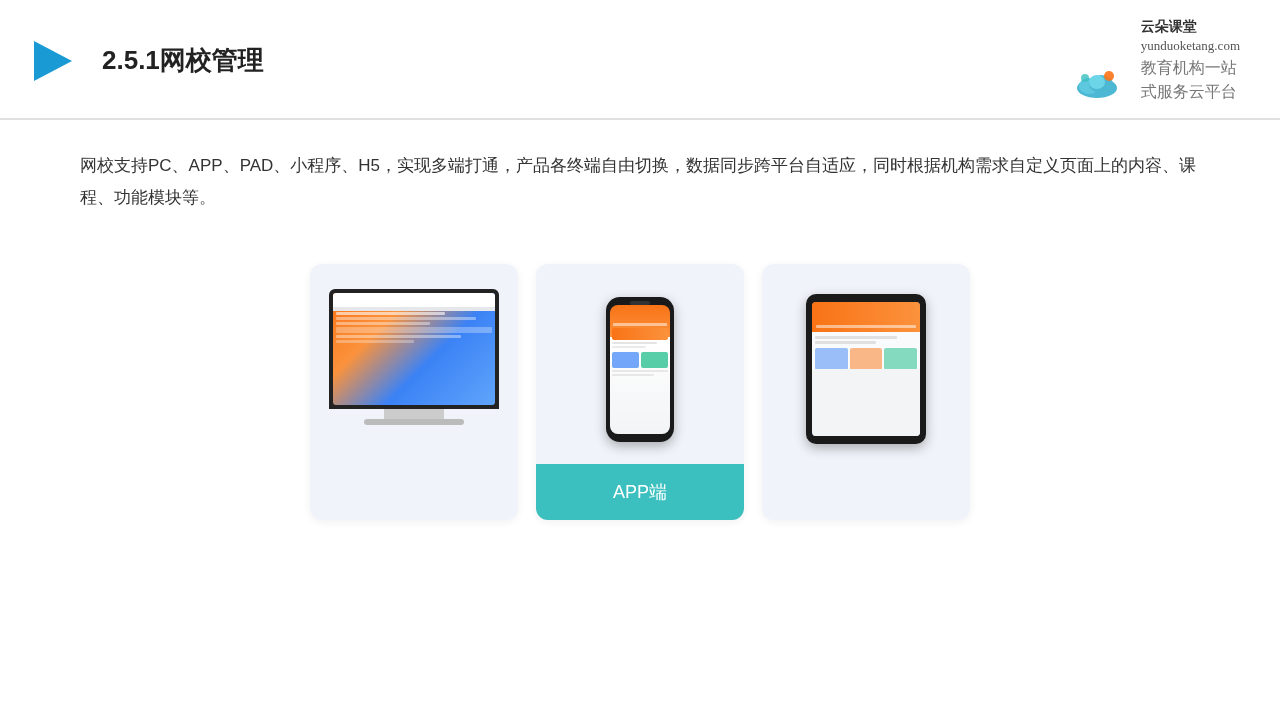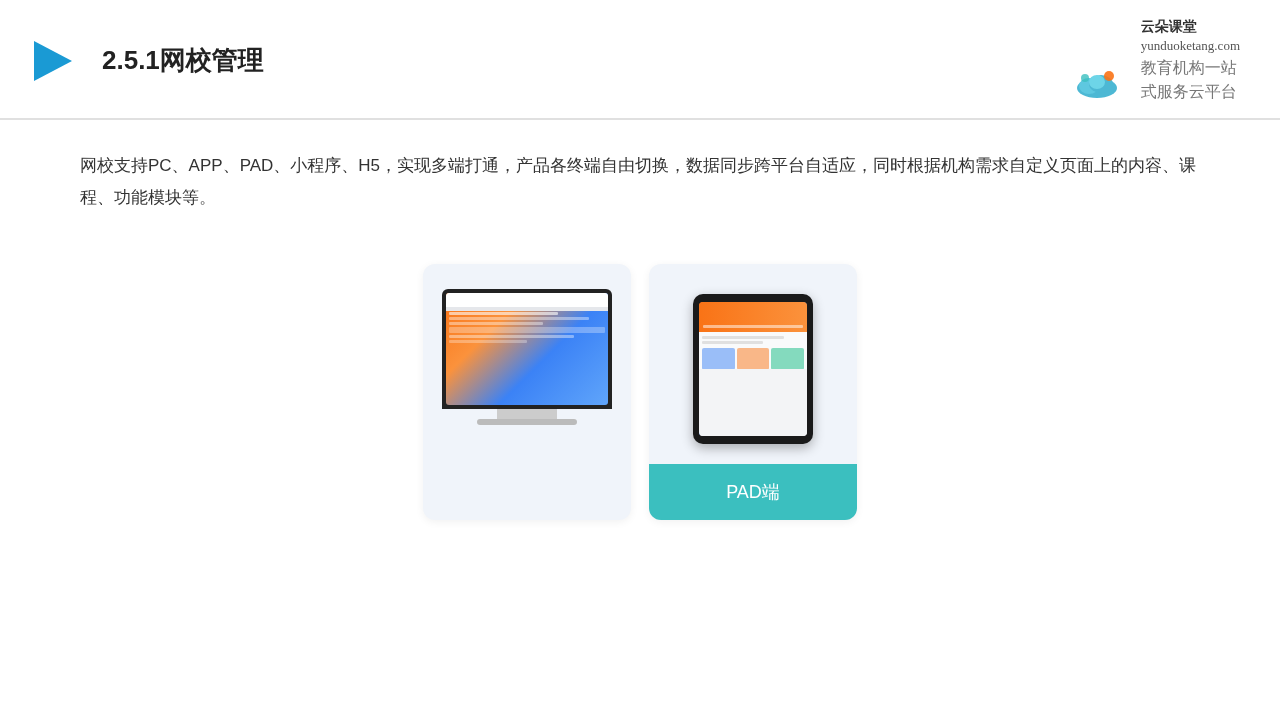--- a/index.html
+++ b/index.html
@@ -297,20 +297,40 @@
               <div style="height:3px;background:rgba(255,255,255,0.3);border-radius:1px;width:50%"></div>
             </div>
           </div>
         </div>
         <div class="pc-base"></div>
         <div class="pc-stand"></div>
       </div>
     </div>
   </div>
 
+  <div class="card">
+    <div class="card-image-area">
+      <div class="phone-mockup">
+        <div class="phone-screen">
+          <div style="position:absolute;top:20px;left:0;right:0;bottom:0;display:flex;flex-direction:column;gap:2px;padding:3px 2px;">
+            <div style="height:12px;background:linear-gradient(90deg,#f97316,#fb923c);border-radius:2px;"></div>
+            <div style="height:2px;background:rgba(0,0,0,0.1);border-radius:1px;width:80%"></div>
+            <div style="height:2px;background:rgba(0,0,0,0.08);border-radius:1px;width:60%"></div>
+            <div style="display:flex;gap:2px;margin-top:2px;">
+              <div style="flex:1;height:16px;background:#3b82f6;border-radius:2px;opacity:0.7;"></div>
+              <div style="flex:1;height:16px;background:#10b981;border-radius:2px;opacity:0.7;"></div>
+            </div>
+            <div style="height:2px;background:rgba(0,0,0,0.08);border-radius:1px;"></div>
+            <div style="height:2px;background:rgba(0,0,0,0.08);border-radius:1px;width:75%"></div>
+          </div>
+        </div>
+      </div>
+    </div>
+    <div class="card-label">APP端</div>
+  </div>
 
   <div class="card">
     <div class="card-image-area">
       <div class="tablet-mockup">
         <div class="tablet-screen">
           <div style="position:absolute;top:0;left:0;right:0;bottom:0;">
 
             <div style="height:30px;background:linear-gradient(90deg,#f97316,#fb923c);position:relative;">
               <div style="position:absolute;bottom:4px;left:4px;right:4px;height:3px;background:rgba(255,255,255,0.5);border-radius:1px;"></div>
             </div>
@@ -324,18 +344,17 @@
                 <div style="flex:1;height:22px;background:#10b981;border-radius:2px;opacity:0.5;"></div>
               </div>
               <div style="height:2px;background:#e5e7eb;border-radius:1px;"></div>
               <div style="height:2px;background:#e5e7eb;border-radius:1px;width:70%"></div>
               <div style="height:2px;background:#e5e7eb;border-radius:1px;width:50%"></div>
             </div>
           </div>
         </div>
       </div>
     </div>
-    <div class="card-label">PAD端</div>
   </div>
 
 
 
 </div>
 
 </body></html>

